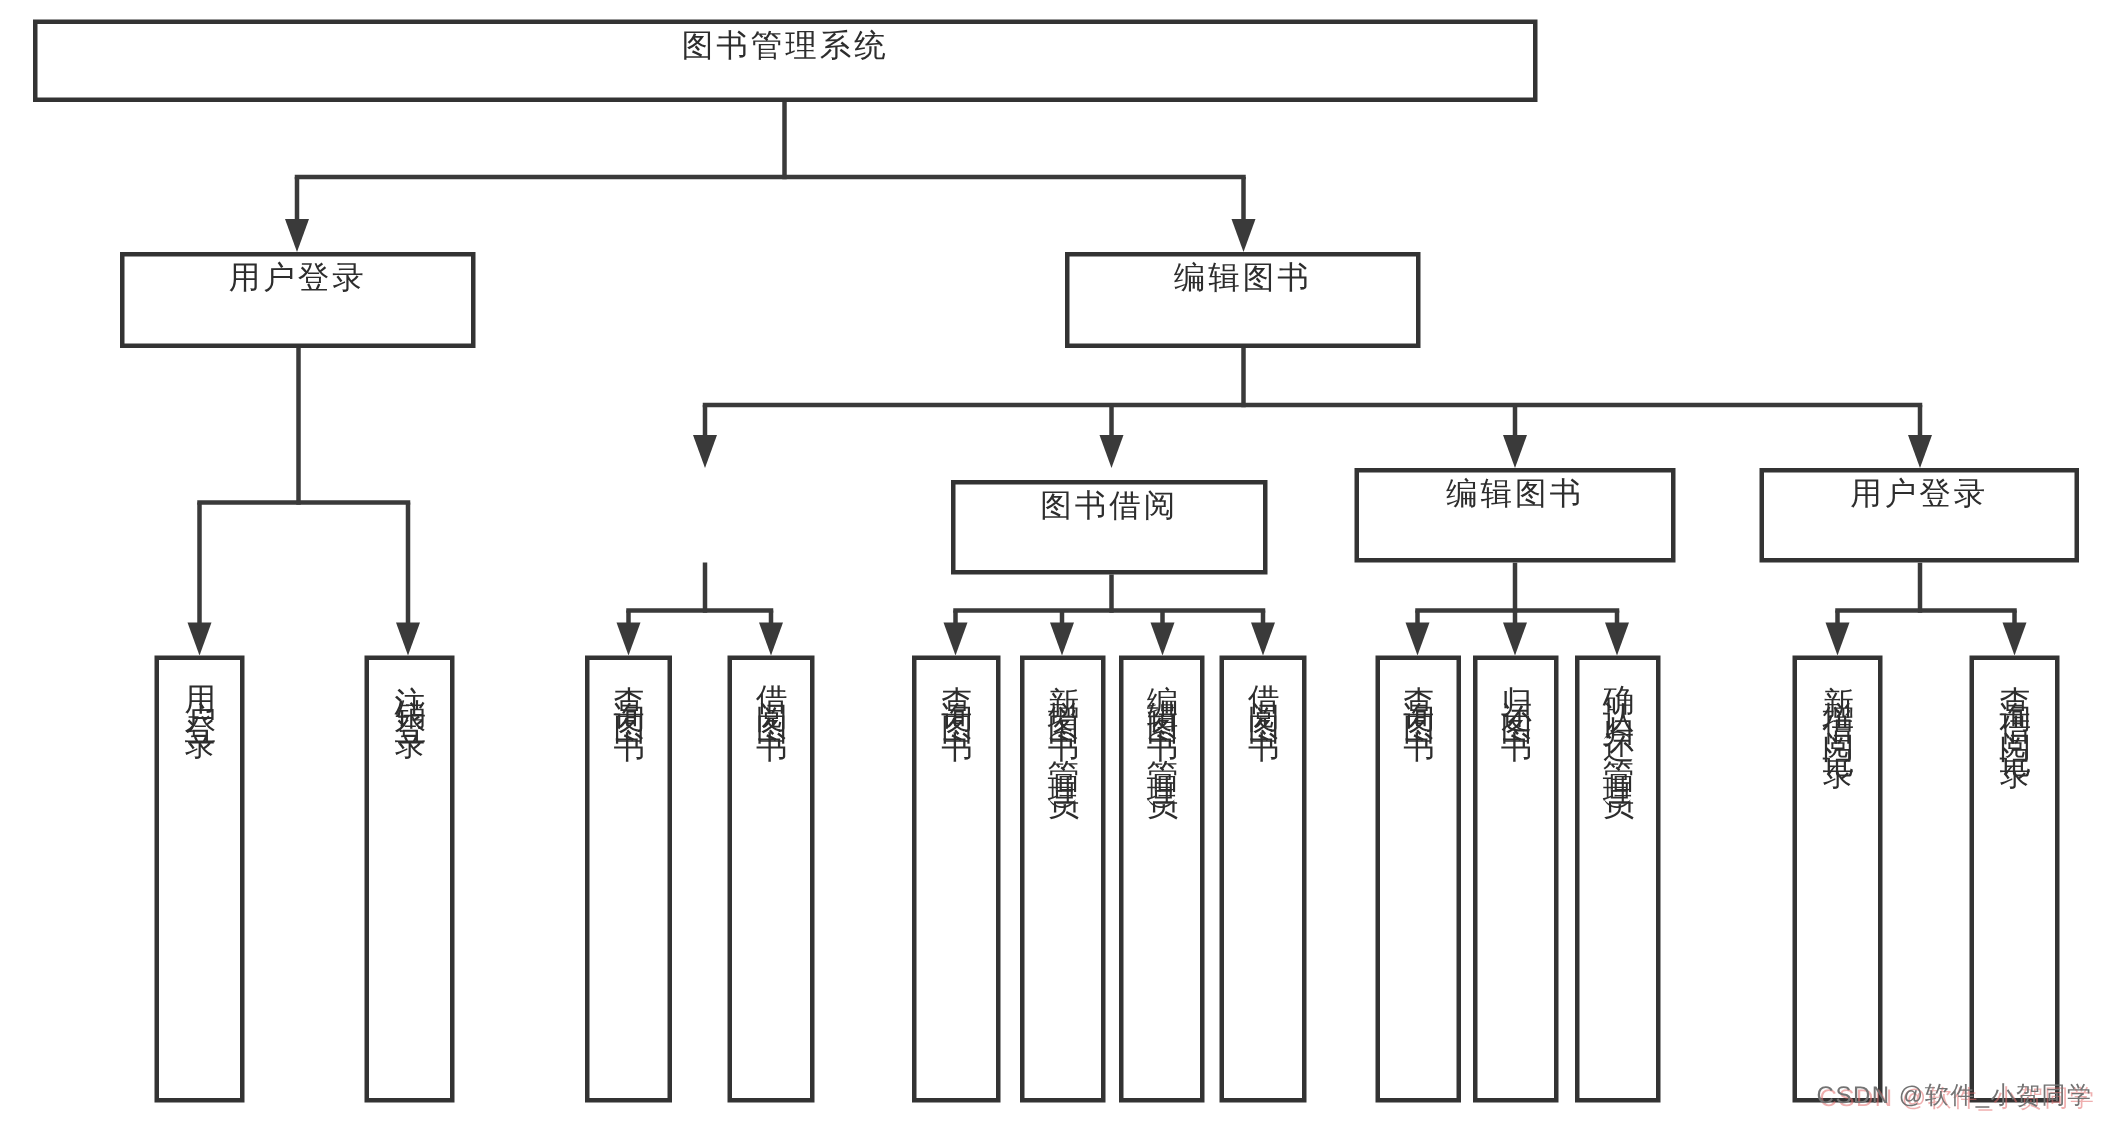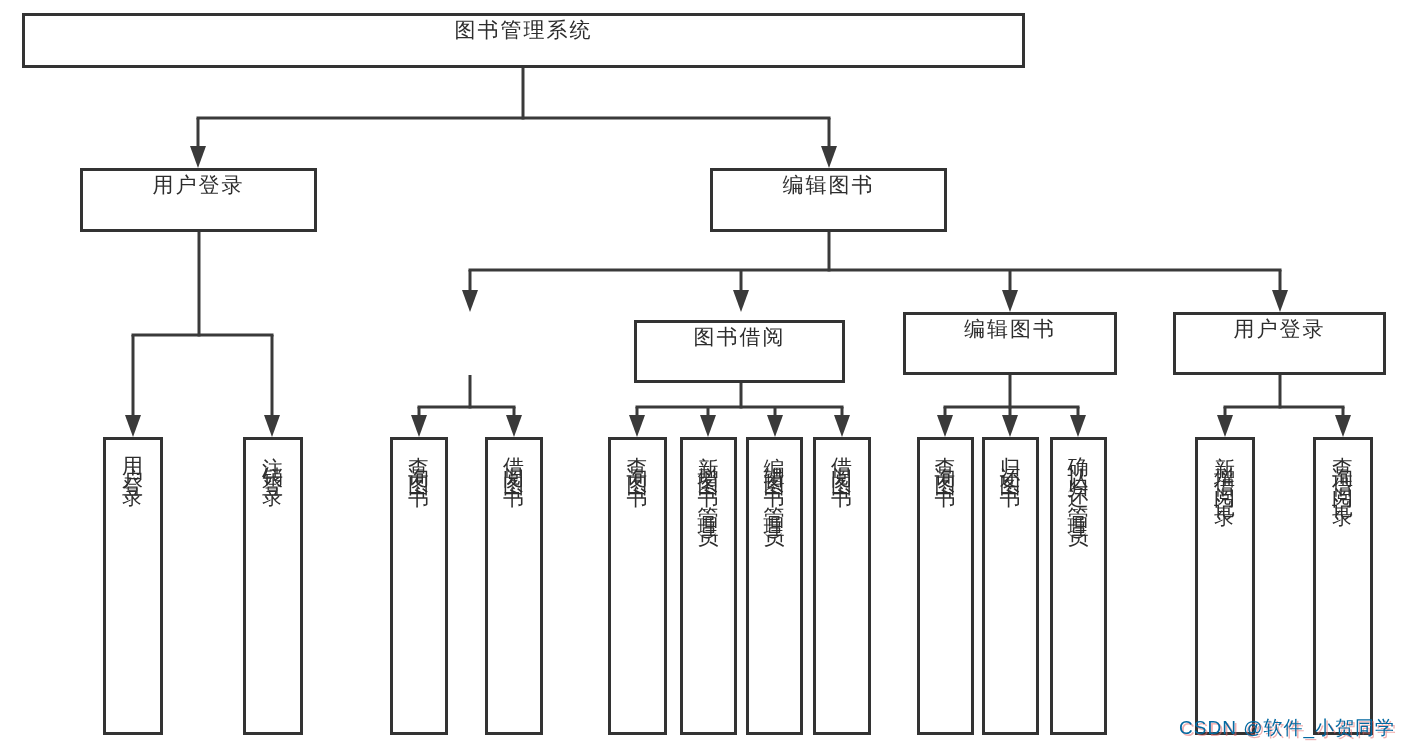--- a/index.html
+++ b/index.html
@@ -40,22 +40,22 @@
     text-orientation: mixed;
     font-size: 21px;
     letter-spacing: 10px;
     line-height: 1;
     white-space: nowrap;
   }
   #watermark {
     position: absolute;
     right: 10px;
     bottom: 6px;
-    font-size: 19px;
-    color: #0369a1;
+    font-size: 16px;
+    color: #737373;
     letter-spacing: 1px;
     text-shadow: 2px 2px 0 rgba(226, 110, 110, 0.55);
     white-space: nowrap;
   }
 </style>
 </head>
 <body>
 
 <div id="stage">
 

